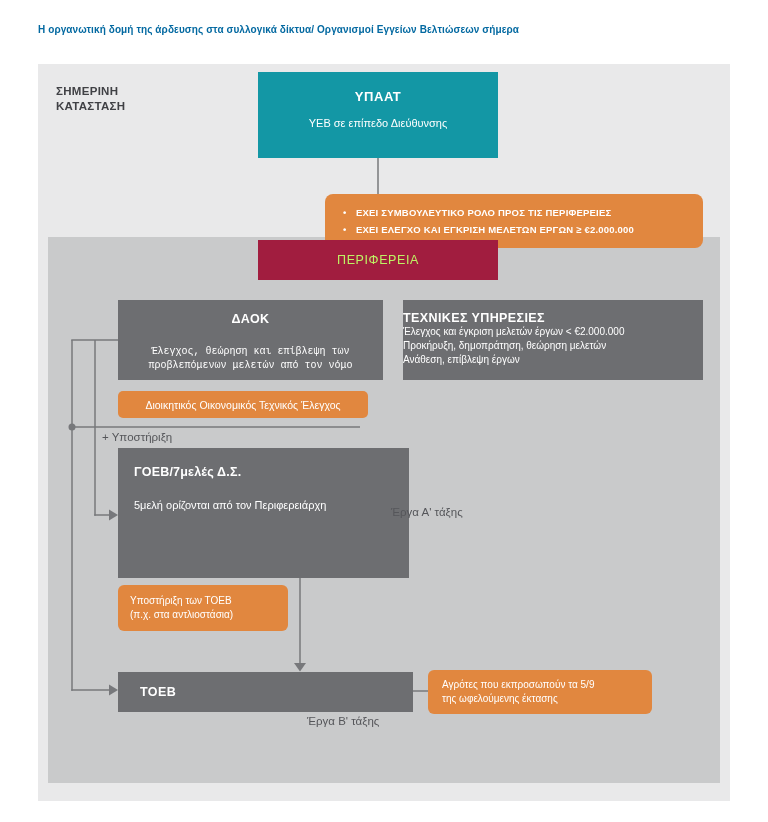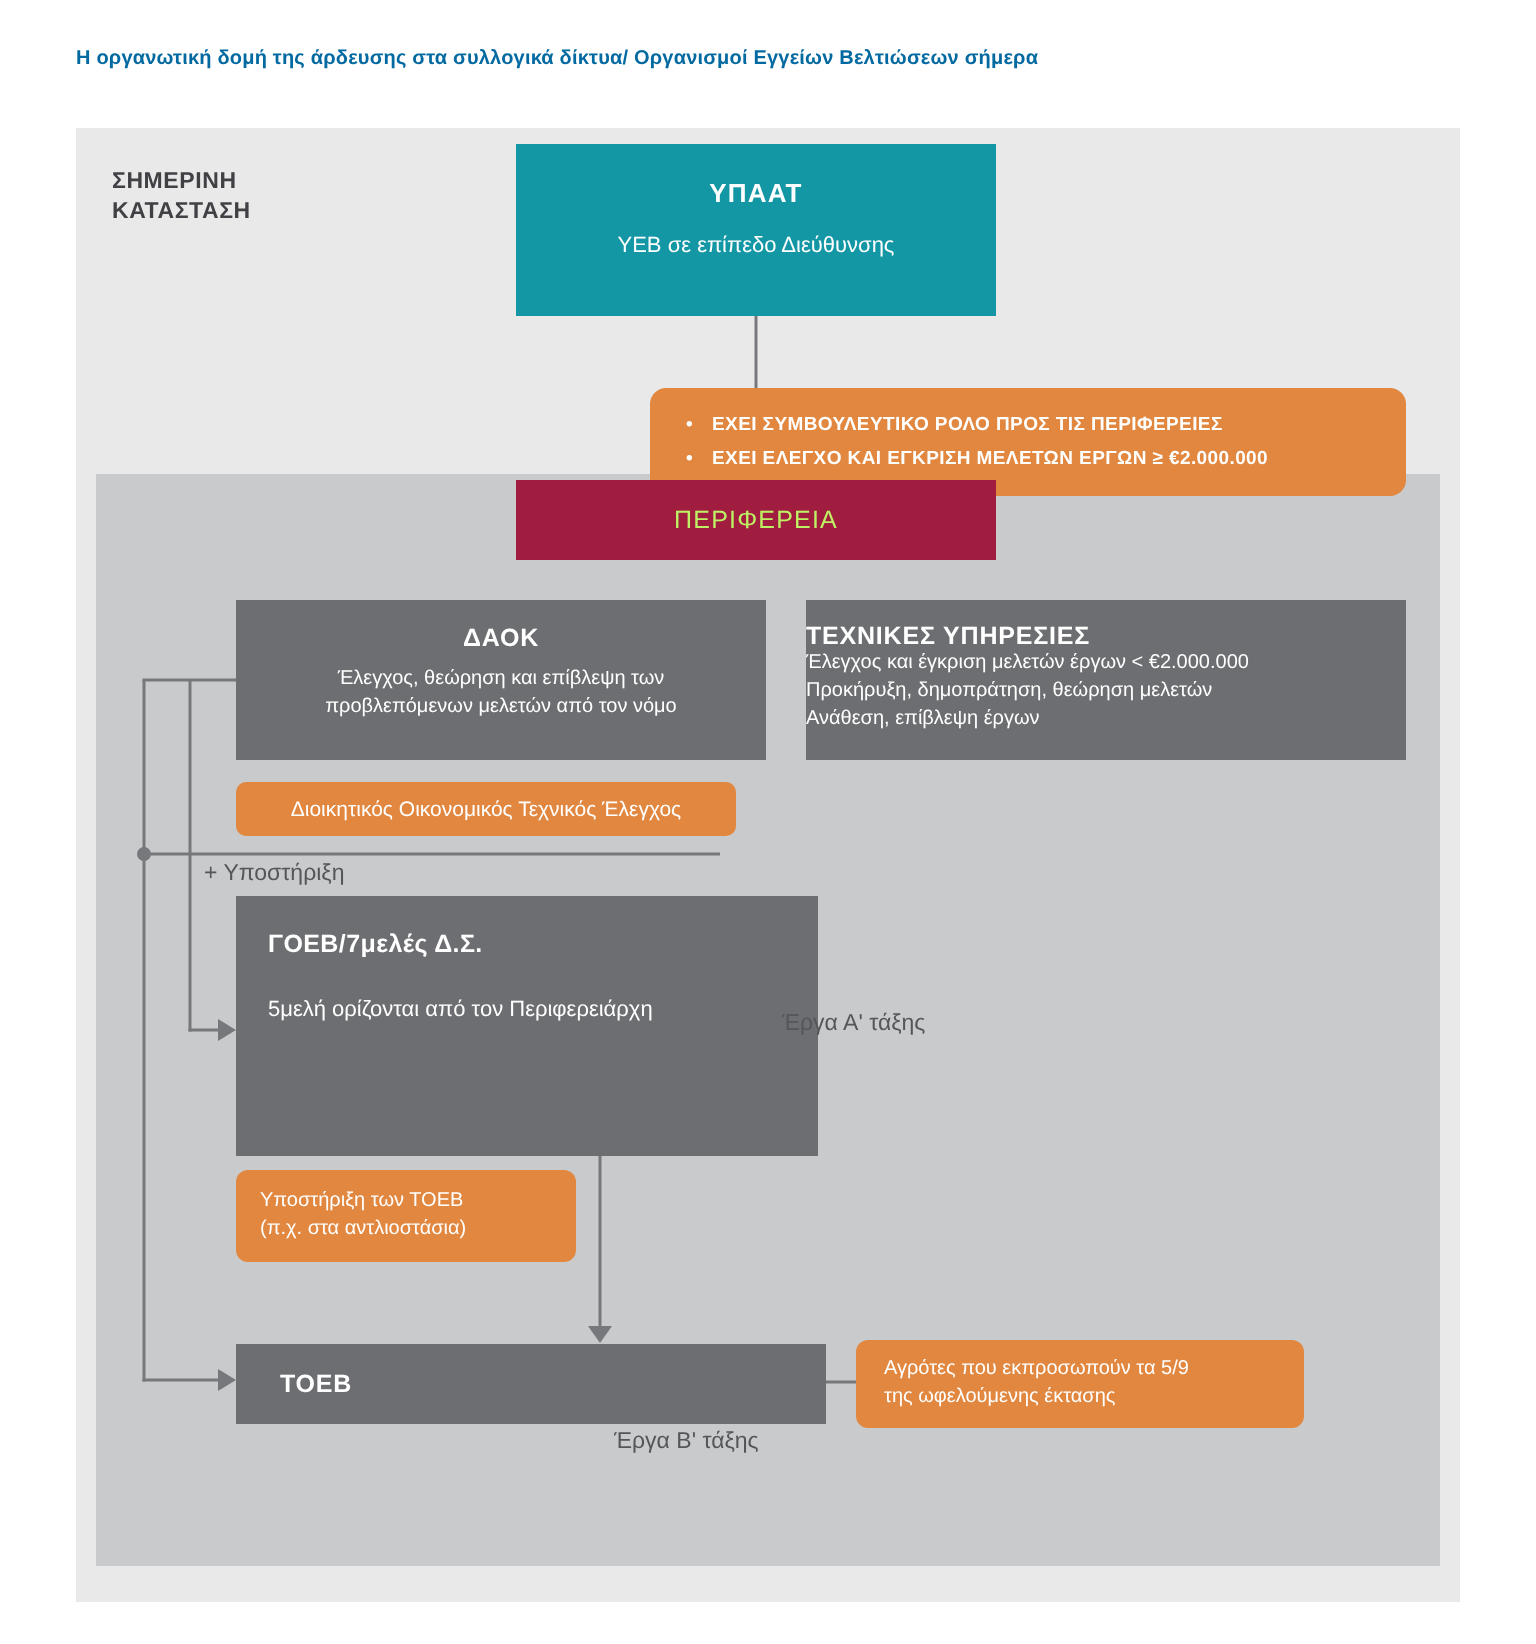--- a/index.html
+++ b/index.html
@@ -31,21 +31,21 @@
     letter-spacing: 0.2px; line-height: 17px; white-space: nowrap; }
   .note-item::before { content: "\2022"; position: absolute; left: 2px; }
 
   .perifereia-box { left: 258px; top: 240px; width: 240px; height: 40px; background: #a11d3f; color: #bef264;
     display: flex; align-items: center; justify-content: center; font-size: 12.5px; font-weight: 400; letter-spacing: 0.6px; }
 
   .gray-box { background: #6d6e71; color: #fff; }
 
   .daok-box { left: 118px; top: 300px; width: 265px; height: 80px; text-align: center; padding-top: 12px; }
   .daok-title { font-size: 12.5px; font-weight: 700; letter-spacing: 0.4px; }
-  .daok-body { margin: 7px auto 0; width: 226px; font-size: 10px; line-height: 13.5px; }
+  .daok-body { margin: 19px auto 0; width: 226px; font-size: 10px; line-height: 13.5px; font-family: Liberation Mono, monospace; }
 
   .tech-box { left: 403px; top: 300px; width: 300px; height: 80px; text-align: left; padding-top: 11px; }
   .tech-title { font-size: 12.5px; font-weight: 700; letter-spacing: 0.4px; }
   .tech-line { font-size: 10px; line-height: 14px; }
   .tech-line:first-of-type { margin-top: 5px; }
 
   .audit-tag { left: 118px; top: 391px; width: 250px; height: 27px; background: #e1873f; border-radius: 5px;
     color: #fff; display: flex; align-items: center; justify-content: center; font-size: 10.5px; }
 
   .support-label { position: absolute; left: 102px; top: 431px; z-index: 2; font-size: 11.5px; color: #55565a; }

